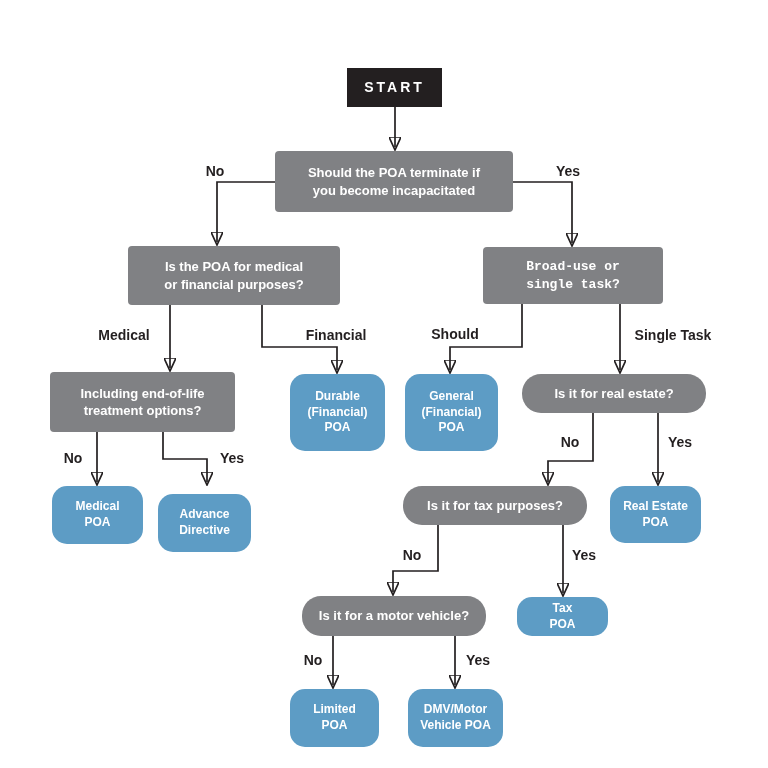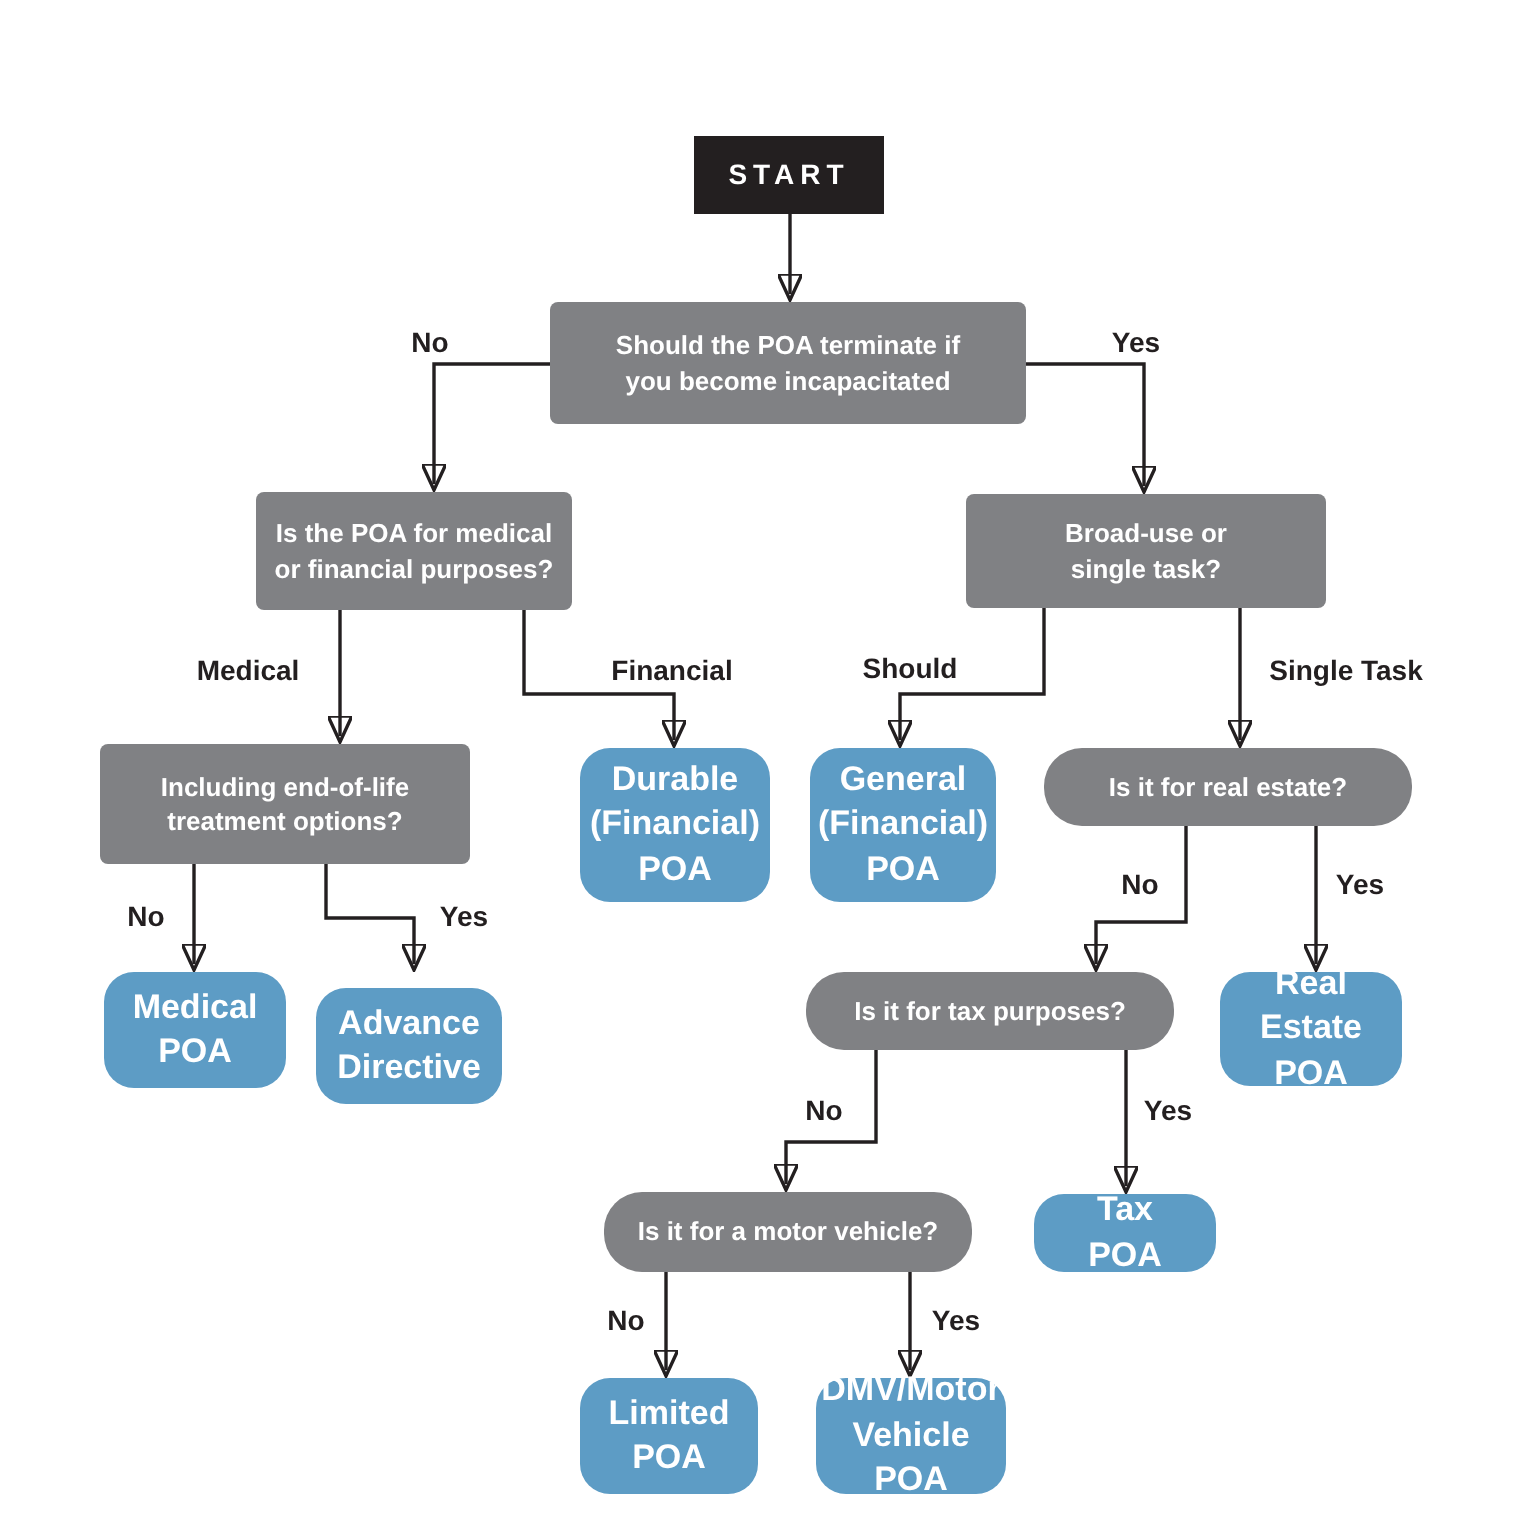--- a/index.html
+++ b/index.html
@@ -47,35 +47,35 @@
   }
   .question{
     background:var(--question-bg);
     border-radius:4px;
     font-size:13px;
   }
   .pill{border-radius:19px;justify-content:center;}
   .outcome{
     background:var(--outcome-bg);
     border-radius:15px;
-    font-size:17px;
+    font-size:12px;
   }
   .elabel{
     position:absolute;
     transform:translate(-50%,-50%);
     color:var(--label-text);
     font-weight:bold;
     font-size:14px;
     white-space:nowrap;
   }
   
   #n-start            {left:347px;top:44px; width:95px; height:39px;}
   #n-q-terminate      {left:275px;top:127px;width:238px;height:61px;}
-  #n-q-purpose        {left:128px;top:222px;width:158px;height:59px;}
-  #n-q-broad-single   {left:483px;top:223px;width:180px;height:57px;}
+  #n-q-purpose        {left:128px;top:222px;width:212px;height:59px;}
+  #n-q-broad-single   {left:483px;top:223px;width:180px;height:57px;font-family:Liberation Mono, monospace;}
   #n-q-end-of-life    {left:50px; top:348px;width:185px;height:60px;}
   #n-q-real-estate    {left:522px;top:350px;width:184px;height:39px;}
   #n-q-tax            {left:403px;top:462px;width:184px;height:39px;}
   #n-q-motor-vehicle  {left:302px;top:572px;width:184px;height:40px;}
   #n-durable-poa      {left:290px;top:350px;width:95px; height:77px;}
   #n-general-poa      {left:405px;top:350px;width:93px; height:77px;}
   #n-medical-poa      {left:52px; top:462px;width:91px; height:58px;}
   #n-advance-directive{left:158px;top:470px;width:93px; height:58px;}
   #n-real-estate-poa  {left:610px;top:462px;width:91px; height:57px;}
   #n-tax-poa          {left:517px;top:573px;width:91px; height:39px;}

